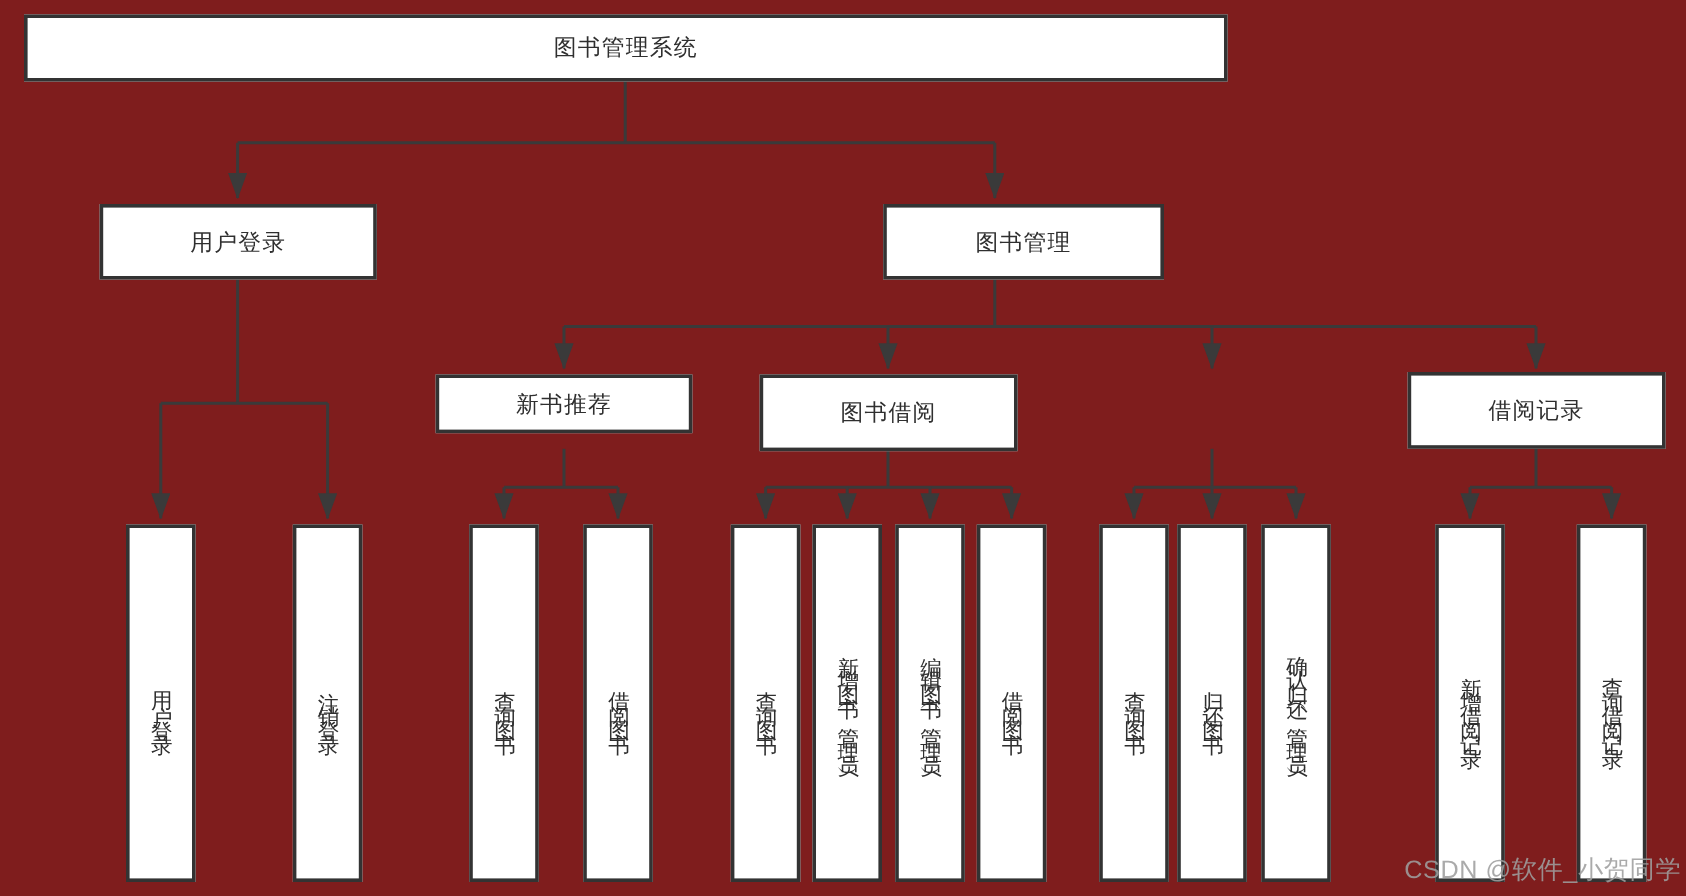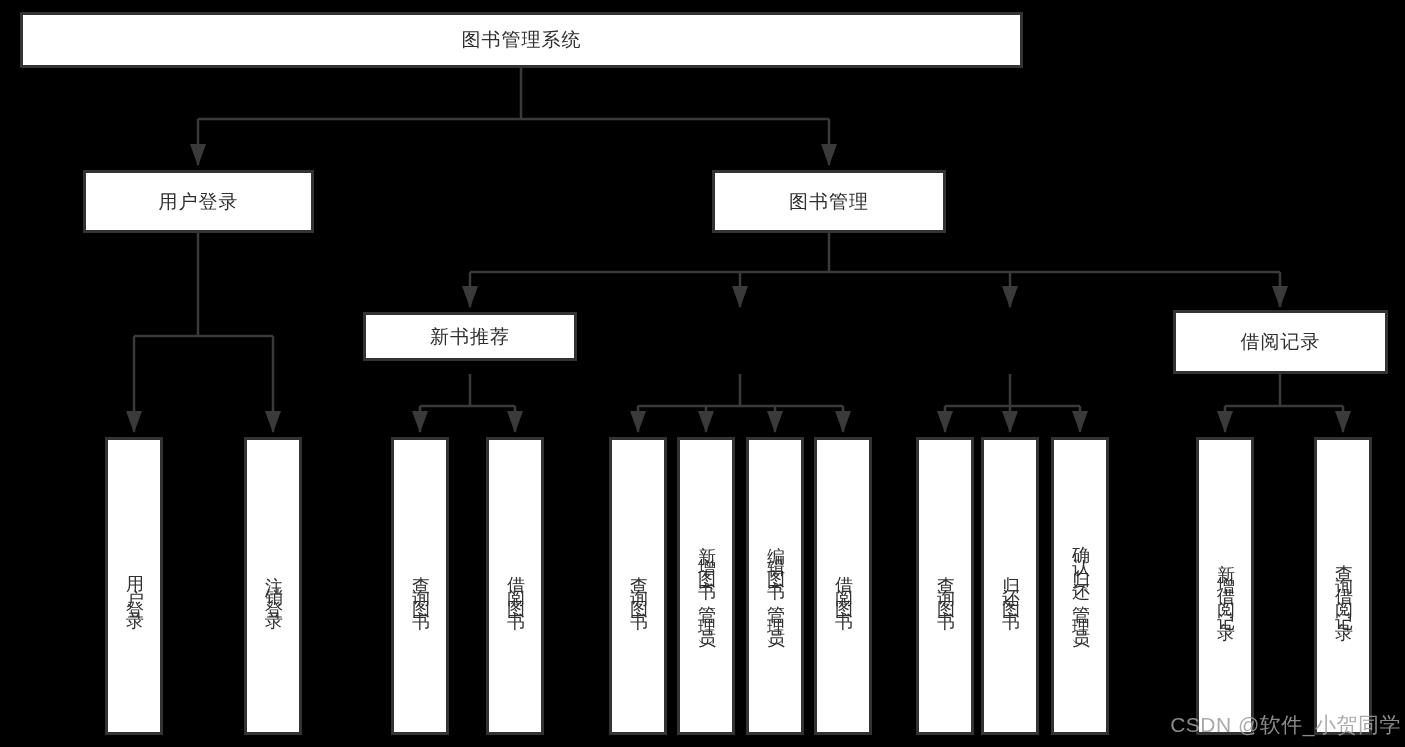--- a/index.html
+++ b/index.html
@@ -1,21 +1,21 @@
 <!DOCTYPE html>
 <html><head>
 <meta charset="utf-8">
 <title>Diagram</title>
 <style>
   html,body{margin:0;padding:0;background:#ffffff;}
   .canvas{
     position:relative;
     width:1405px;
     height:747px;
-    background:#000000;
+    background:#7f1d1d;
     font-family:"Liberation Sans","DejaVu Sans",sans-serif;
     overflow:hidden;
   }
   .wires{position:absolute;left:0;top:0;width:1405px;height:747px;}
   .node{
     position:absolute;
     box-sizing:border-box;
     background:#ffffff;
     border:3px solid #333333;
     color:#2f2f2f;
@@ -93,23 +93,24 @@
       <path d="M1280 374 V406"></path>
       <path d="M1225 406 H1343"></path>
       <path d="M1225 406 V432" marker-end="url(#arr)"></path>
       <path d="M1343 406 V432" marker-end="url(#arr)"></path>
     </g>
   </svg>
 
   <div class="node hnode" style="left:20px;top:12px;width:1003px;height:56px">图书管理系统</div>
 
   <div class="node hnode" style="left:83px;top:170px;width:231px;height:63px">用户登录</div>
-  <div class="node hnode" style="left:712px;top:170px;width:234px;height:63px">图书管理</div>
+  <div class="node hnode" style="left:736px;top:170px;width:234px;height:63px">图书管理</div>
 
   <div class="node hnode" style="left:363px;top:312px;width:214px;height:49px">新书推荐</div>
+  <div class="node hnode" style="left:633px;top:312px;width:215px;height:64px">图书借阅</div>
   <div class="node hnode" style="left:1173px;top:310px;width:215px;height:64px">借阅记录</div>
 
   <div class="node vnode" style="left:105px;top:437px;width:58px;height:298px">
     <span class="vtext">用户登录</span>
   </div>
   <div class="node vnode" style="left:244px;top:437px;width:58px;height:298px">
     <span class="vtext">注销登录</span>
   </div>
 
   <div class="node vnode" style="left:391px;top:437px;width:58px;height:298px">

